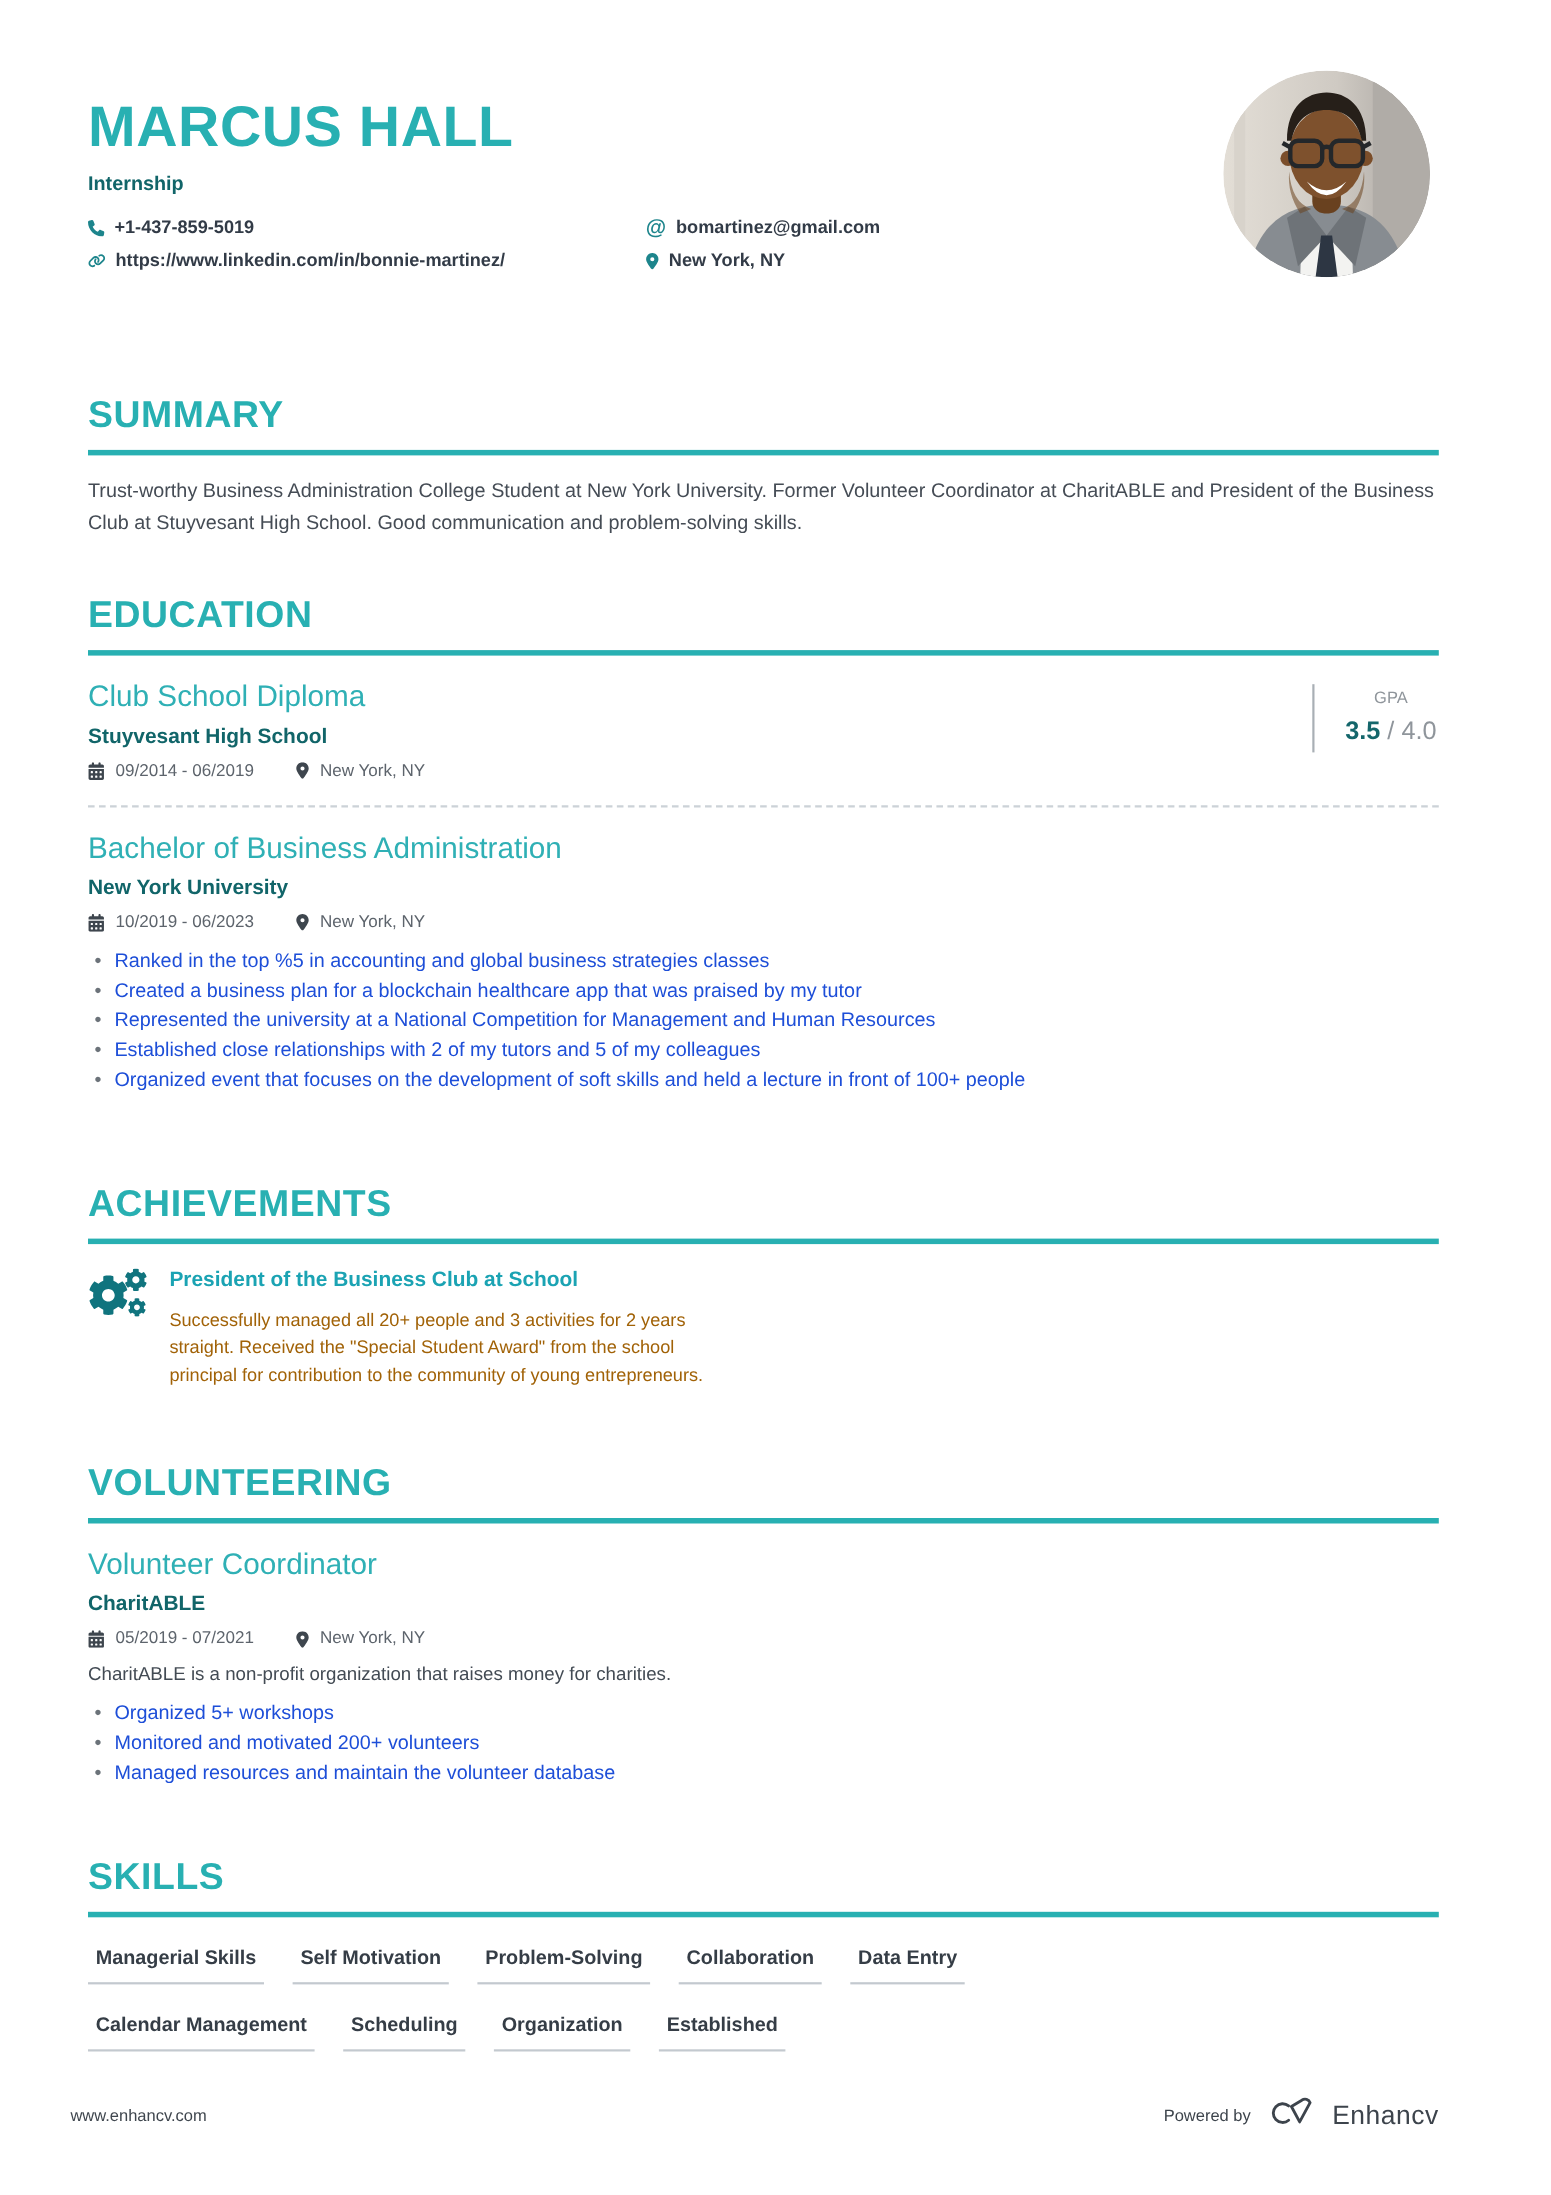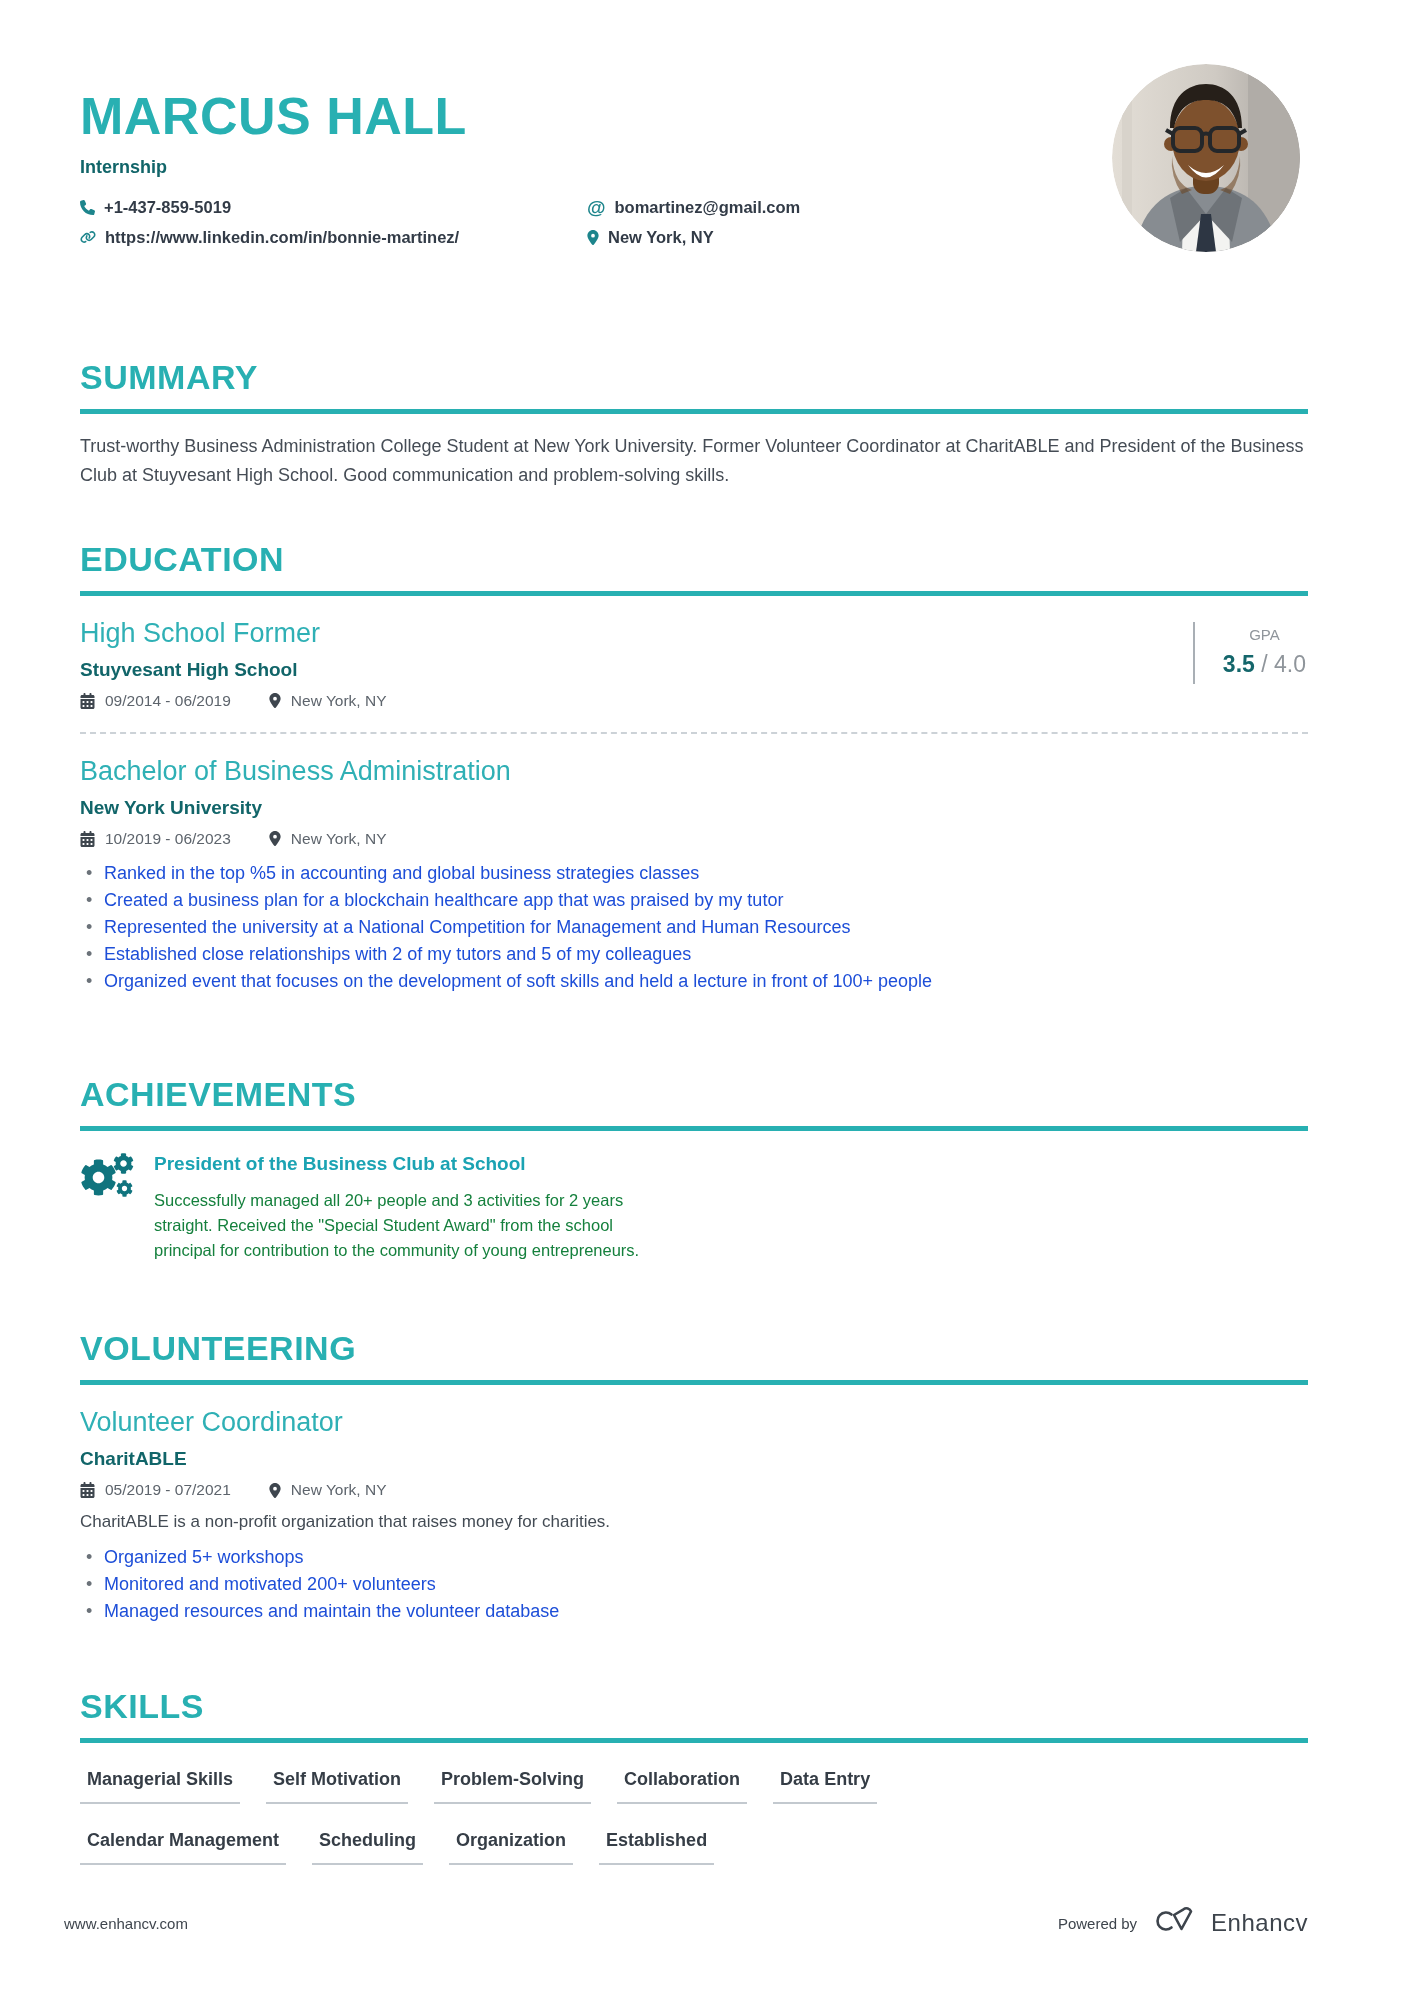--- a/index.html
+++ b/index.html
@@ -44,21 +44,21 @@
   .gpa-value { font-weight:700; color:#14666b; }
 
   .sec-achievements { margin-top:80px; }
   .ach-item { margin-top:22px; display:flex; }
   .ach-icon { position:relative; width:62px; height:58px; flex:0 0 auto; color:#10747e; }
   .ach-icon .g1 { position:absolute; left:0; top:6px; }
   .ach-icon .g2 { position:absolute; left:33px; top:0; }
   .ach-icon .g3 { position:absolute; left:36px; top:27px; }
   .ach-content { margin-left:12px; }
   .ach-title { font-size:19px; font-weight:700; color:#1ba3b3; }
-  .ach-text { margin-top:13px; width:505px; font-size:16.5px; line-height:1.52; color:#15803d; }
+  .ach-text { margin-top:13px; width:505px; font-size:16.5px; line-height:1.52; color:#a16207; }
 
   .sec-volunteering { margin-top:66px; }
   .entry-desc { margin-top:13px; font-size:17px; color:#434b54; }
 
   .sec-skills { margin-top:62px; }
   .skills-row { margin-top:26px; display:flex; flex-wrap:nowrap; }
   .skill-tag { margin-right:26px; padding:0 7px 12px 7px; border-bottom:2px solid #c3c9cf;
                font-size:18px; font-weight:700; color:#353d46; white-space:nowrap; }
 
   
@@ -163,21 +163,21 @@
 
   <div class="sec-summary">
     <div class="section-heading">SUMMARY</div>
     <div class="summary-text">Trust-worthy Business Administration College Student at New York University.  Former Volunteer Coordinator at CharitABLE and President of the Business Club at Stuyvesant High School. Good communication and problem-solving skills.</div>
   </div>
 
   <div class="sec-education">
     <div class="section-heading">EDUCATION</div>
 
     <div class="entry">
-      <div class="entry-title">High School Former</div>
+      <div class="entry-title">Club School Diploma</div>
       <div class="entry-org">Stuyvesant High School</div>
       <div class="entry-meta">
         <span class="micon">
           <svg class="iuse" width="15" height="16" viewBox="0 0 448 512">
               <use href="#p-cal"></use>
             </svg>
         </span>
         <span>09/2014 - 06/2019</span>
         <span class="meta-gap"></span>
         <span class="micon">

